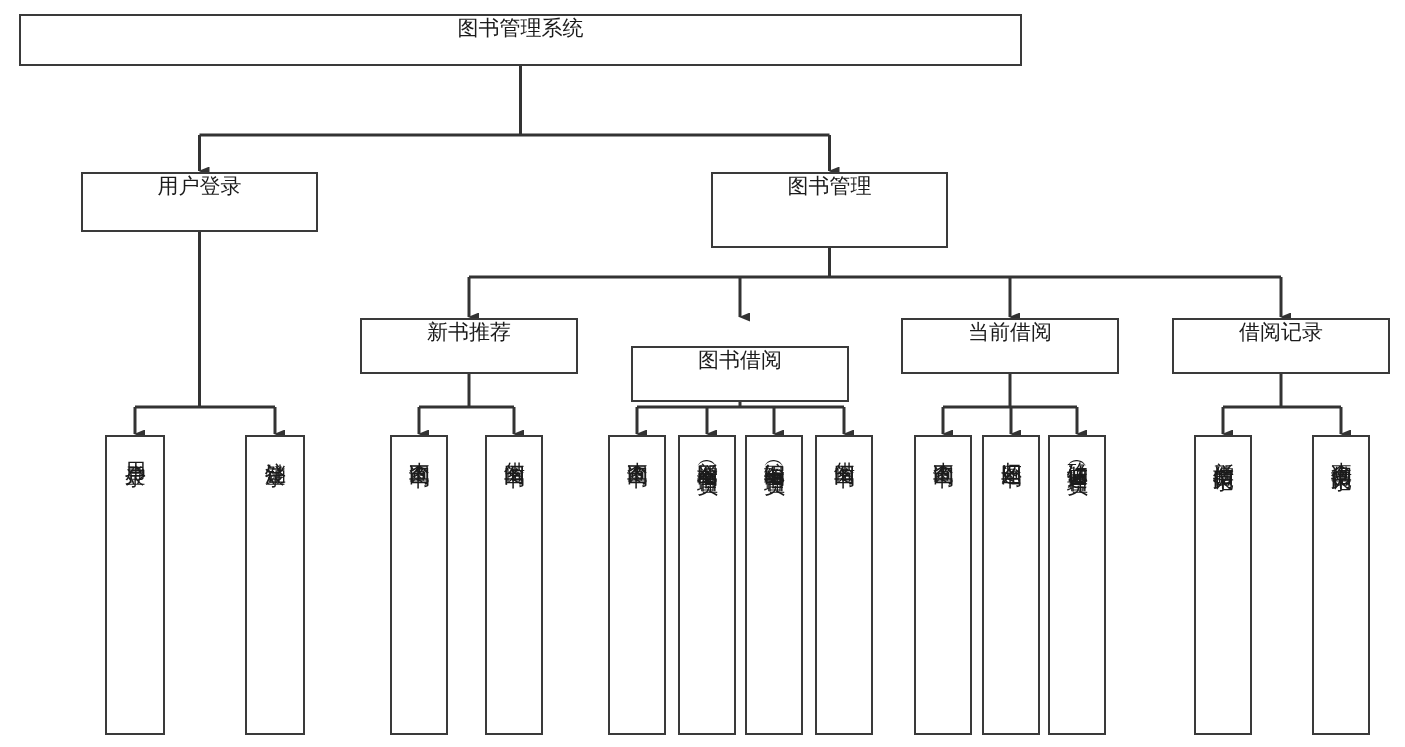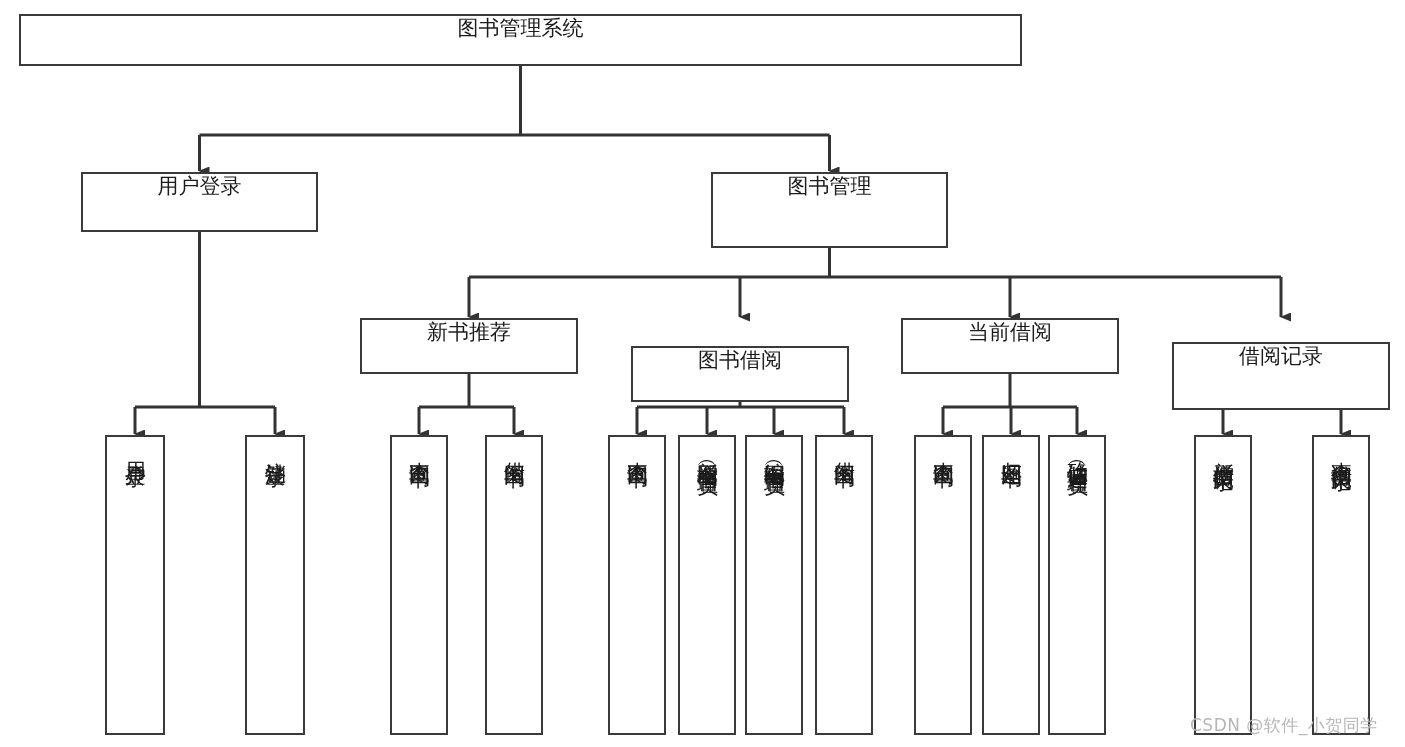--- a/index.html
+++ b/index.html
@@ -123,21 +123,21 @@
       </div>
       <div class="node horizontal" style="left: 360px; top: 318px; width: 218px; height: 56px; border-color: rgb(58, 58, 58); background: rgb(255, 255, 255); color: rgb(27, 27, 27);">
         <span class="label">新书推荐</span>
       </div>
       <div class="node horizontal" style="left: 631px; top: 318px; width: 218px; height: 56px; border-color: rgb(58, 58, 58); background: rgb(255, 255, 255); color: rgb(27, 27, 27); margin-top: 28px;">
         <span class="label">图书借阅</span>
       </div>
       <div class="node horizontal" style="left: 901px; top: 318px; width: 218px; height: 56px; border-color: rgb(58, 58, 58); background: rgb(255, 255, 255); color: rgb(27, 27, 27);">
         <span class="label">当前借阅</span>
       </div>
-      <div class="node horizontal" style="left: 1172px; top: 318px; width: 218px; height: 68px; border-color: rgb(58, 58, 58); background: rgb(255, 255, 255); color: rgb(27, 27, 27); margin-top: 24px;">
+      <div class="node horizontal" style="left: 1172px; top: 318px; width: 218px; height: 56px; border-color: rgb(58, 58, 58); background: rgb(255, 255, 255); color: rgb(27, 27, 27);">
         <span class="label">借阅记录</span>
       </div>
       <div class="node vertical" style="left: 105px; top: 435px; width: 60px; height: 300px; border-color: rgb(58, 58, 58); background: rgb(255, 255, 255); color: rgb(27, 27, 27);">
         <span class="label">用户登录</span>
       </div>
       <div class="node vertical" style="left: 245px; top: 435px; width: 60px; height: 300px; border-color: rgb(58, 58, 58); background: rgb(255, 255, 255); color: rgb(27, 27, 27);">
         <span class="label">注销登录</span>
       </div>
       <div class="node vertical" style="left: 390px; top: 435px; width: 58px; height: 300px; border-color: rgb(58, 58, 58); background: rgb(255, 255, 255); color: rgb(27, 27, 27);">
         <span class="label">查询图书</span>
@@ -167,14 +167,13 @@
         <span class="label">确认归还（管理员）</span>
       </div>
       <div class="node vertical" style="left: 1194px; top: 435px; width: 58px; height: 300px; border-color: rgb(58, 58, 58); background: rgb(255, 255, 255); color: rgb(27, 27, 27);">
         <span class="label">新增借阅记录</span>
       </div>
       <div class="node vertical" style="left: 1312px; top: 435px; width: 58px; height: 300px; border-color: rgb(58, 58, 58); background: rgb(255, 255, 255); color: rgb(27, 27, 27);">
         <span class="label">查询借阅记录</span>
       </div>
     </div>
 
-  <div class="watermark" style="left:1190px; top:714px;">CSDN @软件_小贺同学</div>
 </div>
 
 </body></html>

